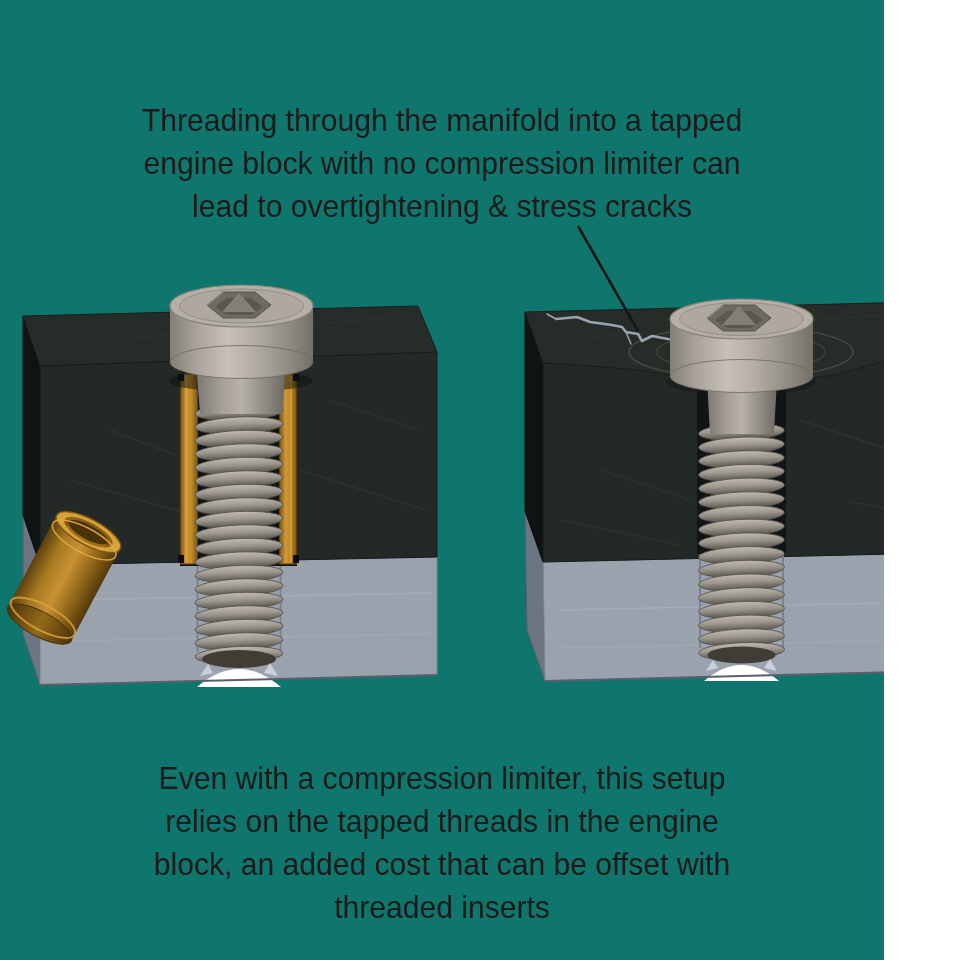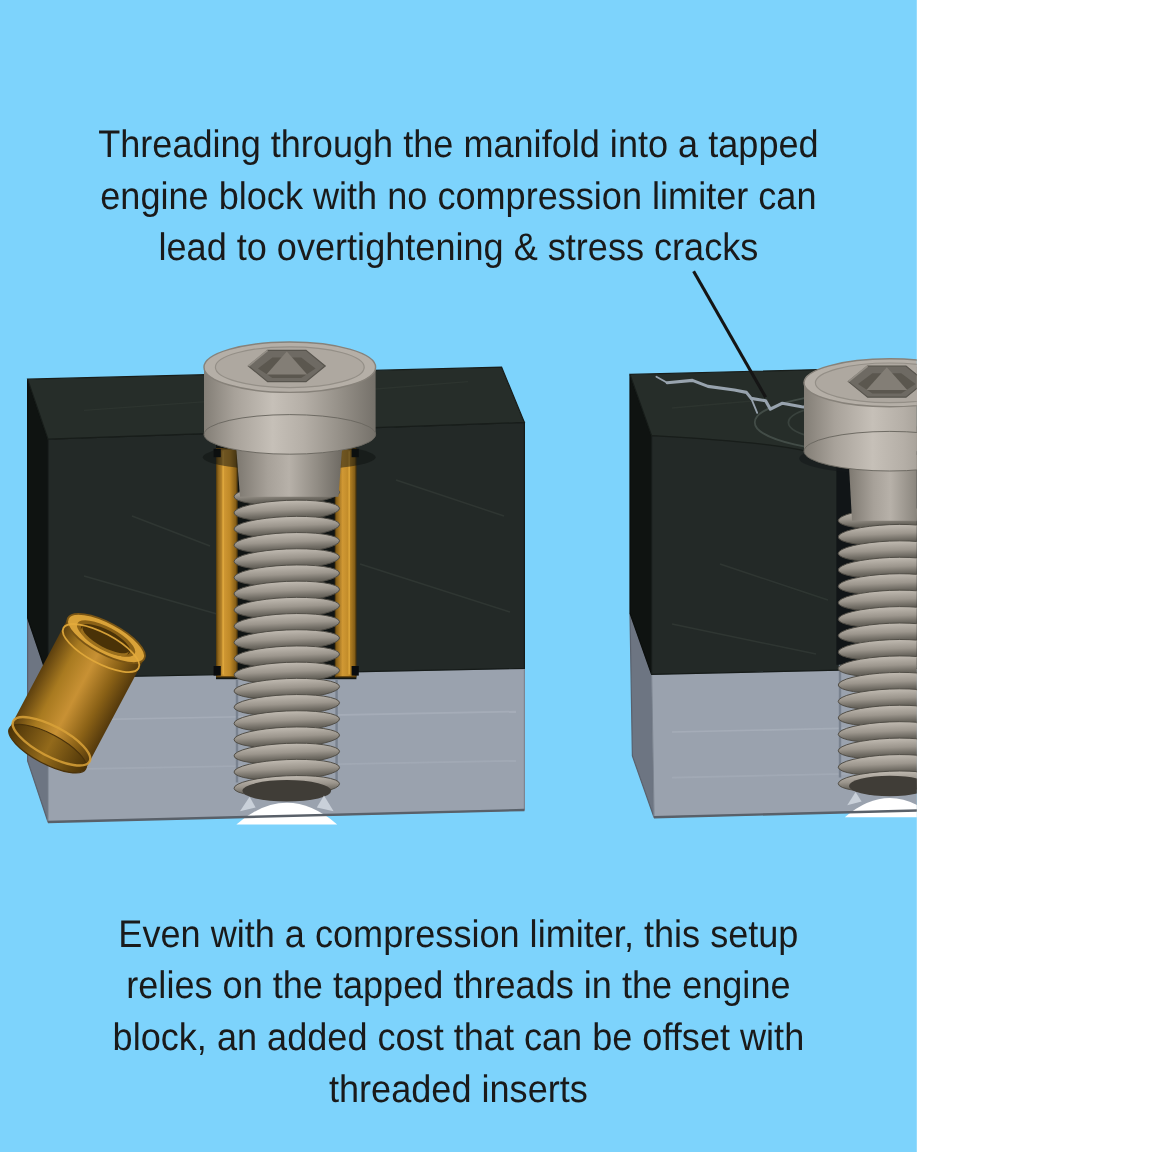--- a/index.html
+++ b/index.html
@@ -1,16 +1,16 @@
 <!DOCTYPE html>
 <html><head>
 <meta charset="utf-8">
 <style>
   html,body{margin:0;padding:0;background:#ffffff;}
-  .stage{position:relative;width:764px;height:960px;background:#7dd3fc;overflow:hidden;
+  .stage{position:relative;width:884px;height:960px;background:#0f766e;overflow:hidden;
          font-family:"Liberation Sans", sans-serif;}
   .caption{position:absolute;left:0;right:0;text-align:center;color:#1a1a1a;
            font-size:32px;line-height:43px;white-space:pre-line;
            transform:scaleX(.94);transform-origin:50% 0;}
   .caption.top{top:99px;}
   .caption.bottom{top:757px;}
   svg{position:absolute;left:0;top:0;}
 </style>
 </head>
 <body>

